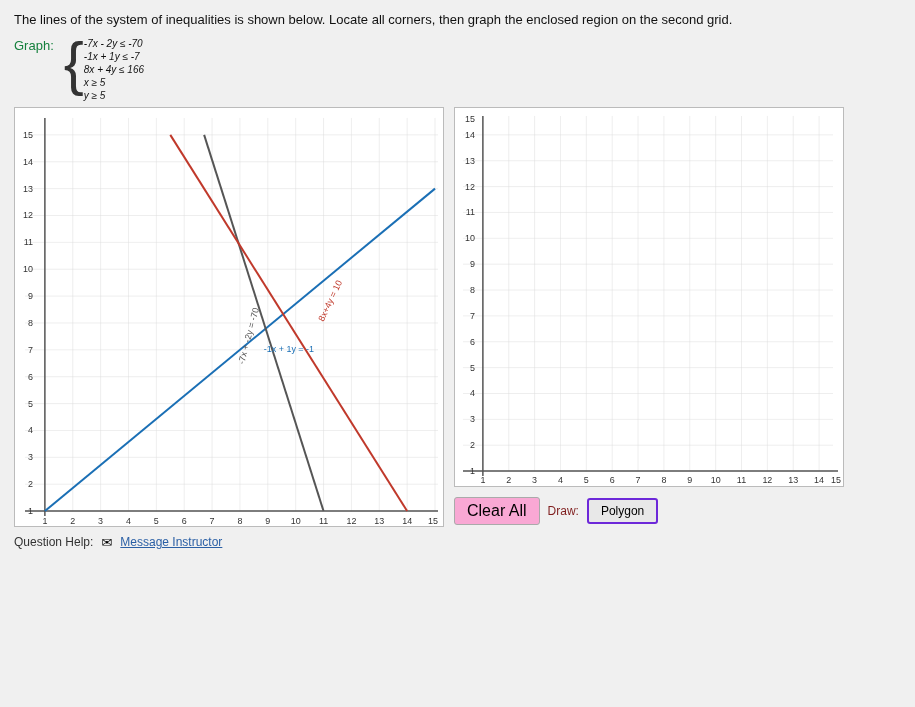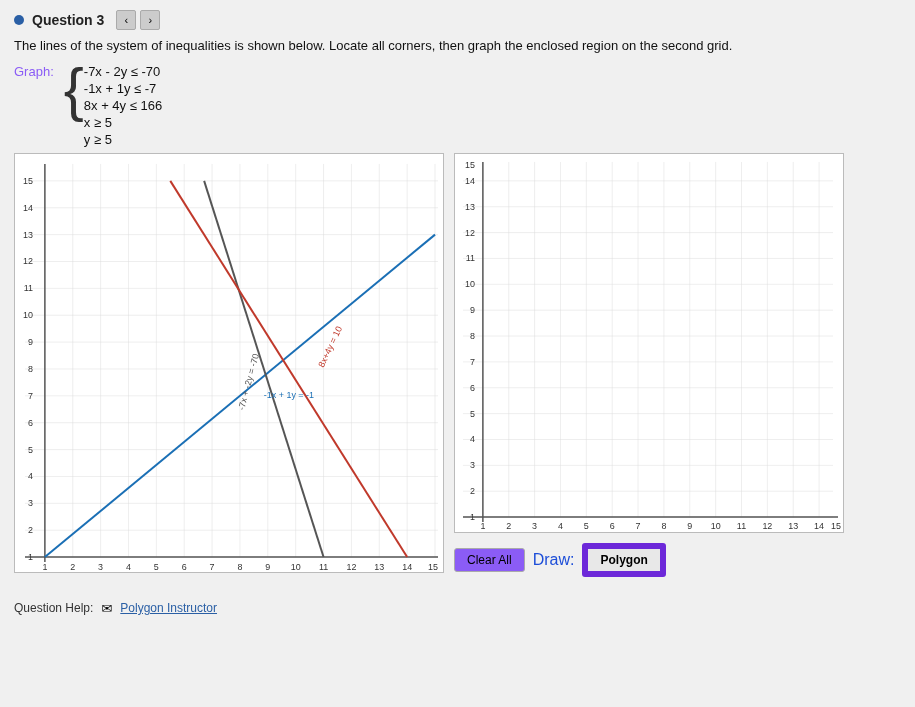--- a/index.html
+++ b/index.html
@@ -92,44 +92,44 @@
       height: 100%;
     }
     .controls-row {
       display: flex;
       align-items: center;
       gap: 8px;
       margin-top: 4px;
     }
     .clear-btn {
       padding: 4px 12px;
-      background: #8b5cf6;
+      background: #f9a8d4;
       border: 1px solid #aaa;
+      border-radius: 3px;
+      font-size: 16px;
+      cursor: pointer;
+    }
+    .draw-label {
+      font-size: 12px;
+      color: #7f1d1d;
+    }
+    .polygon-btn {
+      padding: 4px 12px;
+      background: #e8e8e8;
+      border: 2px solid #6d28d9;
       border-radius: 3px;
       font-size: 12px;
       cursor: pointer;
-    }
-    .draw-label {
-      font-size: 16px;
-      color: #1d4ed8;
-    }
-    .polygon-btn {
-      padding: 4px 12px;
-      background: #e8e8e8;
-      border: 6px solid #6d28d9;
-      border-radius: 3px;
-      font-size: 12px;
-      cursor: pointer;
-      font-weight: bold;
+      font-weight: normal;
     }
     .bottom-row {
       display: flex;
       align-items: center;
       gap: 8px;
-      margin-top: 24px;
+      margin-top: 8px;
     }
     .question-help {
       font-size: 12px;
       color: #333;
     }
     .message-link {
       font-size: 12px;
       color: #2a5fa5;
       cursor: pointer;
       text-decoration: underline;
@@ -145,46 +145,39 @@
       line-height: 1;
       color: #333;
       margin-top: -4px;
     }
     .equations-list {
       display: flex;
       flex-direction: column;
       gap: 2px;
     }
     .eq-line {
-      font-size: 13px;
+      font-size: 10px;
+      font-style: italic;
       color: #111;
     }
     .graph-label {
       font-size: 13px;
-      color: #8b5cf6;
+      color: #15803d;
       margin-right: 4px;
     }
     .inline-system {
       display: flex;
       align-items: flex-start;
     }
   </style>
 </head>
 <body>
 
 <div class="page">
 
-  <div class="question-header">
-    <div class="question-dot"></div>
-    <span class="question-title">Question 3</span>
-    <div class="nav-arrows">
-      <div class="nav-arrow">‹</div>
-      <div class="nav-arrow">›</div>
-    </div>
-  </div>
 
   <div class="problem-text">The lines of the system of inequalities is shown below. Locate all corners, then graph the enclosed region on the second grid.</div>
 
   <div class="system-equations">
     <span class="graph-label">Graph:</span>
     <div class="inline-system">
       <span class="brace">{</span>
       <div class="equations-list">
         <span class="eq-line">-7x - 2y ≤ -70</span>
         <span class="eq-line">-1x + 1y ≤ -7</span>
@@ -365,15 +358,15 @@
         <button class="clear-btn">Clear All</button>
         <span class="draw-label">Draw:</span>
         <button class="polygon-btn">Polygon</button>
       </div>
     </div>
   </div>
 
   <div class="bottom-row">
     <span class="question-help">Question Help:</span>
     <span style="font-size:13px;">✉</span>
-    <span class="message-link">Polygon Instructor</span>
+    <span class="message-link">Message Instructor</span>
   </div>
 </div>
 
 </body></html>

